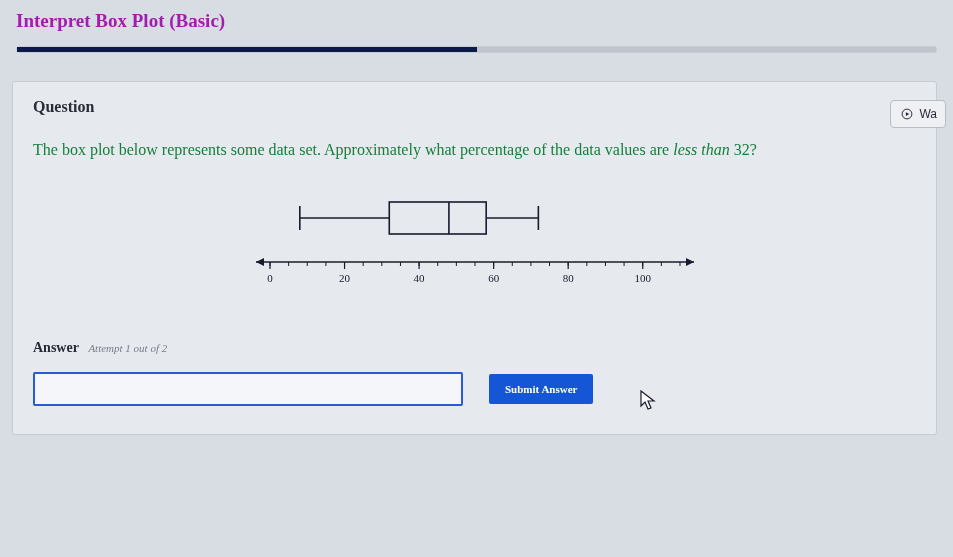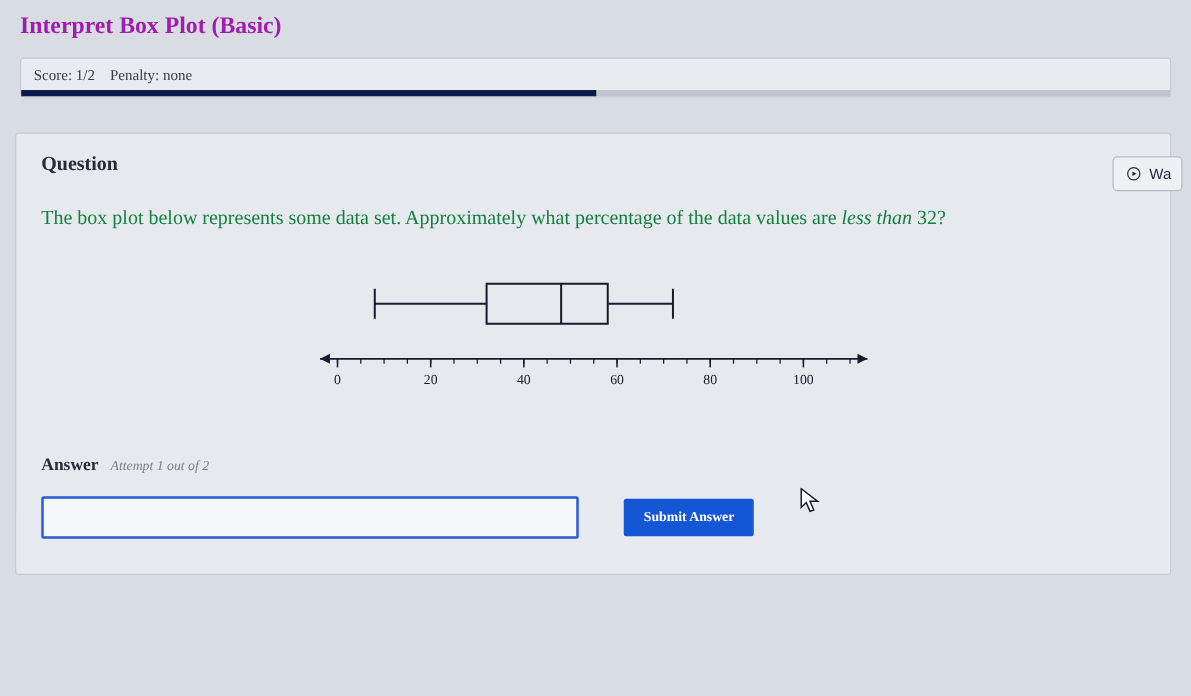--- a/index.html
+++ b/index.html
@@ -97,21 +97,21 @@
   .answer-row {
     margin-top: 36px;
     font-size: 14px;
   }
   .answer-label { font-weight: bold; color: #2a2a38; }
   .attempt-text { font-size: 11px; color: #7a7e88; margin-left: 6px; font-style: italic; }
   .input-row {
     margin-top: 16px;
     display: flex;
     align-items: center;
-    gap: 36px;
+    gap: 26px;
   }
   .answer-input {
     width: 430px;
     height: 34px;
     border: 2px solid #2a5bd7;
     border-radius: 2px;
     padding: 0 8px;
     font-size: 14px;
     font-family: inherit;
     background: #f4f6fa;
@@ -134,27 +134,20 @@
     top: 390px;
     pointer-events: none;
   }
 </style>
 </head>
 <body>
 
 <div class="page-title">Interpret Box Plot (Basic)</div>
 
 <div class="score-bar">
-  <div class="score-text">
-    <span class="score-label">Score:</span>
-    <span>1/2</span>
-    &nbsp;&nbsp;
-    <span class="penalty-label">Penalty:</span>
-    <span>none</span>
-  </div>
   <div class="progress-track">
     <div class="progress-fill" style="width: 50%;"></div>
   </div>
 </div>
 
 <div class="question-block">
 
   <div class="q-header-row">
     <div class="q-heading">Question</div>
   </div>

